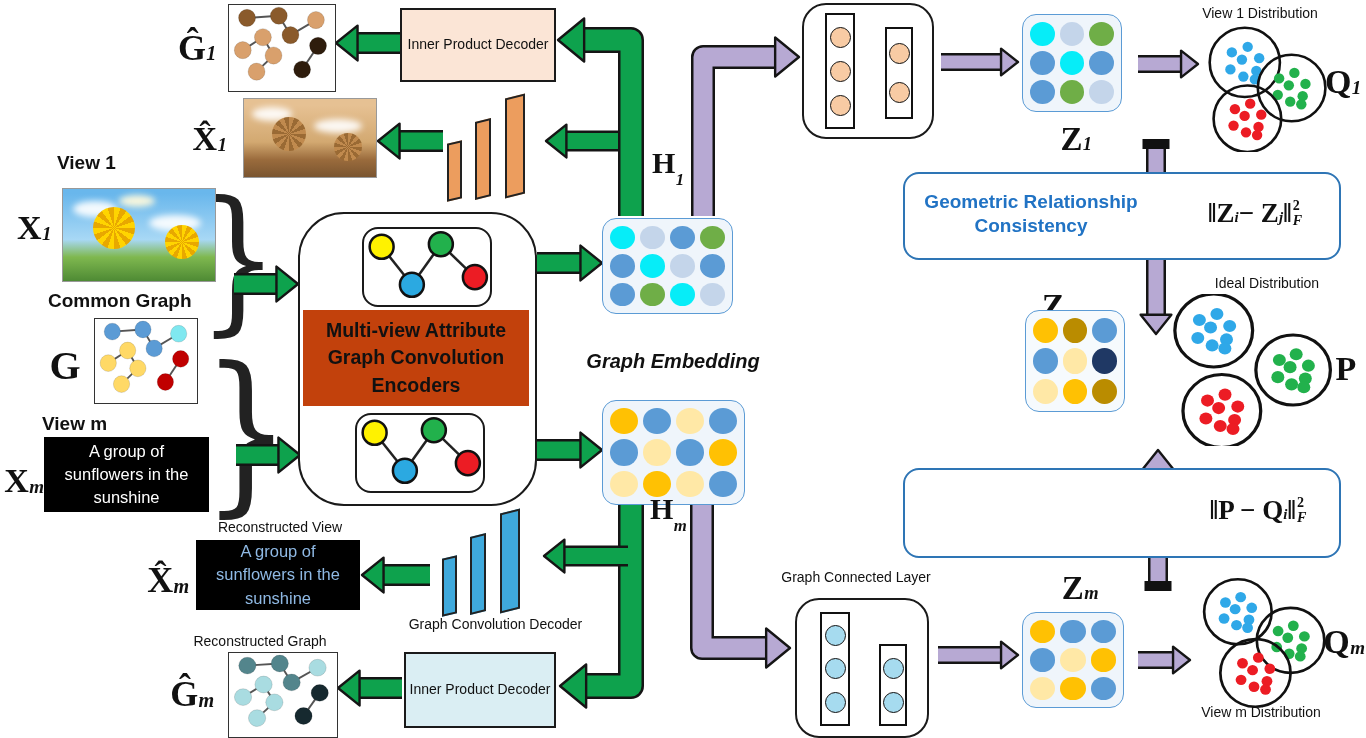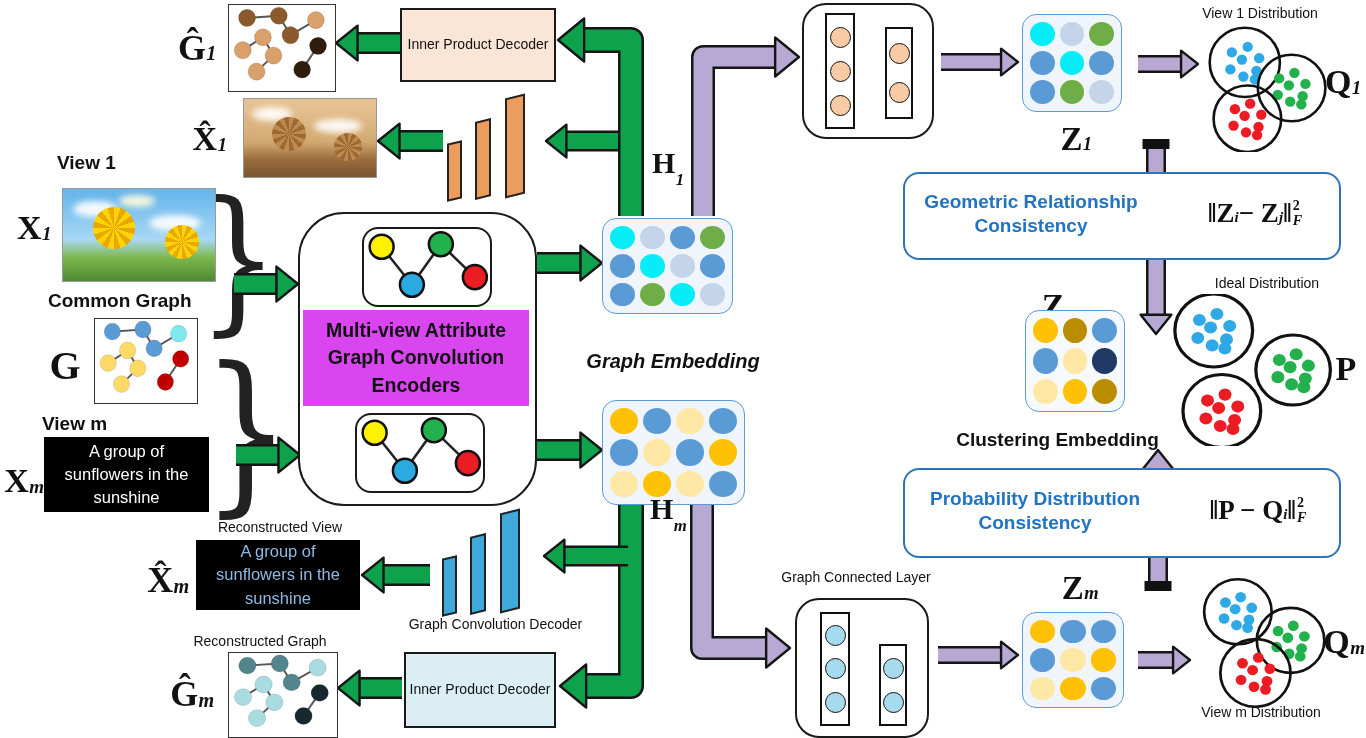--- a/index.html
+++ b/index.html
@@ -187,21 +187,21 @@
       <svg viewBox="0 0 100 60" preserveAspectRatio="none" style="width:100%;height:100%;display:block">
         <line x1="14" y1="14" x2="38" y2="44" stroke="#222" stroke-width="2"></line>
         <line x1="38" y1="44" x2="61" y2="12" stroke="#222" stroke-width="2"></line>
         <line x1="61" y1="12" x2="88" y2="38" stroke="#222" stroke-width="2"></line>
         <circle cx="14" cy="14" r="9.5" fill="#FFF200" stroke="#111" stroke-width="2"></circle>
         <circle cx="38" cy="44" r="9.5" fill="#2BA9E1" stroke="#111" stroke-width="2"></circle>
         <circle cx="61" cy="12" r="9.5" fill="#22B14C" stroke="#111" stroke-width="2"></circle>
         <circle cx="88" cy="38" r="9.5" fill="#EC1C24" stroke="#111" stroke-width="2"></circle>
       </svg>
     </div>
-  <div class="abs ctr" style="left:303px;top:310px;width:226px;height:96px;background:#d946ef;z-index:3;">
+  <div class="abs ctr" style="left:303px;top:310px;width:226px;height:96px;background:#c2410c;z-index:3;">
     <span class="lbl" style="white-space:normal;line-height:1.4;font-size:19.5px;">Multi-view Attribute Graph Convolution Encoders</span>
   </div>
   <div class="abs minibox" style="left:355px;top:413px;width:126px;height:76px;z-index:3;">
       <svg viewBox="0 0 100 60" preserveAspectRatio="none" style="width:100%;height:100%;display:block">
         <line x1="14" y1="14" x2="38" y2="44" stroke="#222" stroke-width="2"></line>
         <line x1="38" y1="44" x2="61" y2="12" stroke="#222" stroke-width="2"></line>
         <line x1="61" y1="12" x2="88" y2="38" stroke="#222" stroke-width="2"></line>
         <circle cx="14" cy="14" r="9.5" fill="#FFF200" stroke="#111" stroke-width="2"></circle>
         <circle cx="38" cy="44" r="9.5" fill="#2BA9E1" stroke="#111" stroke-width="2"></circle>
         <circle cx="61" cy="12" r="9.5" fill="#22B14C" stroke="#111" stroke-width="2"></circle>
@@ -315,21 +315,20 @@
       <div class="cell" style="background: rgb(255, 193, 3);"></div>
       <div class="cell" style="background: rgb(186, 140, 0);"></div>
       <div class="cell" style="background: rgb(91, 155, 213);"></div>
       <div class="cell" style="background: rgb(91, 155, 213);"></div>
       <div class="cell" style="background: rgb(255, 232, 166);"></div>
       <div class="cell" style="background: rgb(31, 56, 100);"></div>
       <div class="cell" style="background: rgb(255, 232, 166);"></div>
       <div class="cell" style="background: rgb(255, 193, 3);"></div>
       <div class="cell" style="background: rgb(186, 140, 0);"></div>
     </div>
-  <div class="abs lbl ctr" style="left:945px;top:427px;width:225px;height:26px;">Clustering Embedding</div>
 
   <div class="abs lbl-reg ctr" style="left:1172px;top:271px;width:190px;height:24px;">Ideal Distribution</div>
   <div class="abs" style="left:1170px;top:294px;width:162px;height:152px;z-index:2;">
       <svg viewBox="0 0 100 100" preserveAspectRatio="none" style="width:100%;height:100%;display:block">
         <circle cx="27" cy="24" r="24" fill="none" stroke="#111" stroke-width="2"></circle>
         <circle cx="18.144" cy="17.112000000000002" r="4" fill="#2FA8E8"></circle>
         <circle cx="28.968" cy="13.176" r="4" fill="#2FA8E8"></circle>
         <circle cx="36.84" cy="21.048000000000002" r="4" fill="#2FA8E8"></circle>
         <circle cx="25.032" cy="22.032" r="4" fill="#2FA8E8"></circle>
         <circle cx="34.872" cy="29.904" r="4" fill="#2FA8E8"></circle>
@@ -352,21 +351,20 @@
         <circle cx="30.032" cy="75.032" r="4" fill="#EC1C24"></circle>
         <circle cx="39.872" cy="82.904" r="4" fill="#EC1C24"></circle>
         <circle cx="22.16" cy="81.92" r="4" fill="#EC1C24"></circle>
         <circle cx="31.016" cy="86.84" r="4" fill="#EC1C24"></circle>
         <circle cx="38.888" cy="88.80799999999999" r="4" fill="#EC1C24"></circle>
       </svg>
     </div>
   <div class="abs mlabel ctr" style="left:1326px;top:344px;width:40px;height:50px;font-size:34px;">P</div>
 
   <div class="abs bluebox" style="left:903px;top:468px;width:434px;height:86px;z-index:2;"></div>
-  <div class="abs bluetext ctr" style="left:915px;top:479px;width:240px;height:64px;z-index:3;">Probability Distribution Consistency</div>
   <div class="abs formula ctr" style="left:1188px;top:479px;width:140px;height:62px;z-index:3;">‖P − Q<sub>i</sub>‖<span class="supsub">
         <span>2</span>
         <span class="ssub">F</span>
       </span></div>
 
   <div class="abs lbl-reg ctr" style="left:750px;top:564px;width:212px;height:26px;">Graph Connected Layer</div>
   <div class="abs roundbox" style="left:795px;top:598px;width:130px;height:136px;z-index:2;">
     <div class="fc-col" style="left:23px;top:12px;width:30px;height:114px;">
         <div class="fc-dot" style="background: rgb(166, 219, 239);"></div>
         <div class="fc-dot" style="background: rgb(166, 219, 239);"></div>

